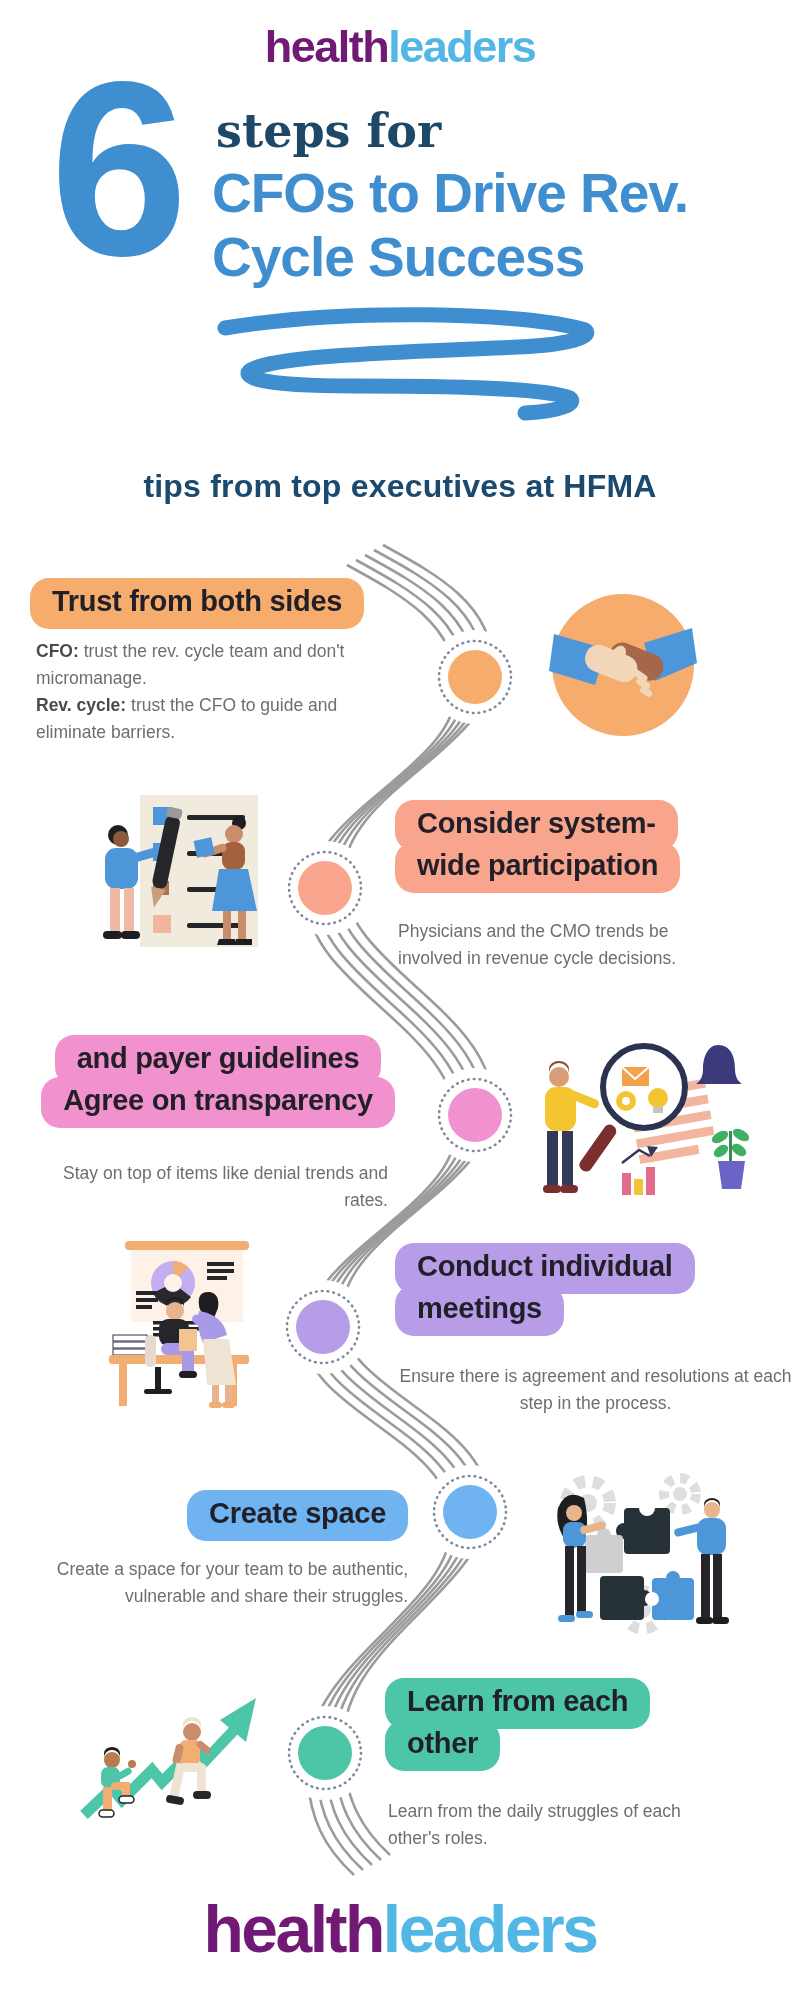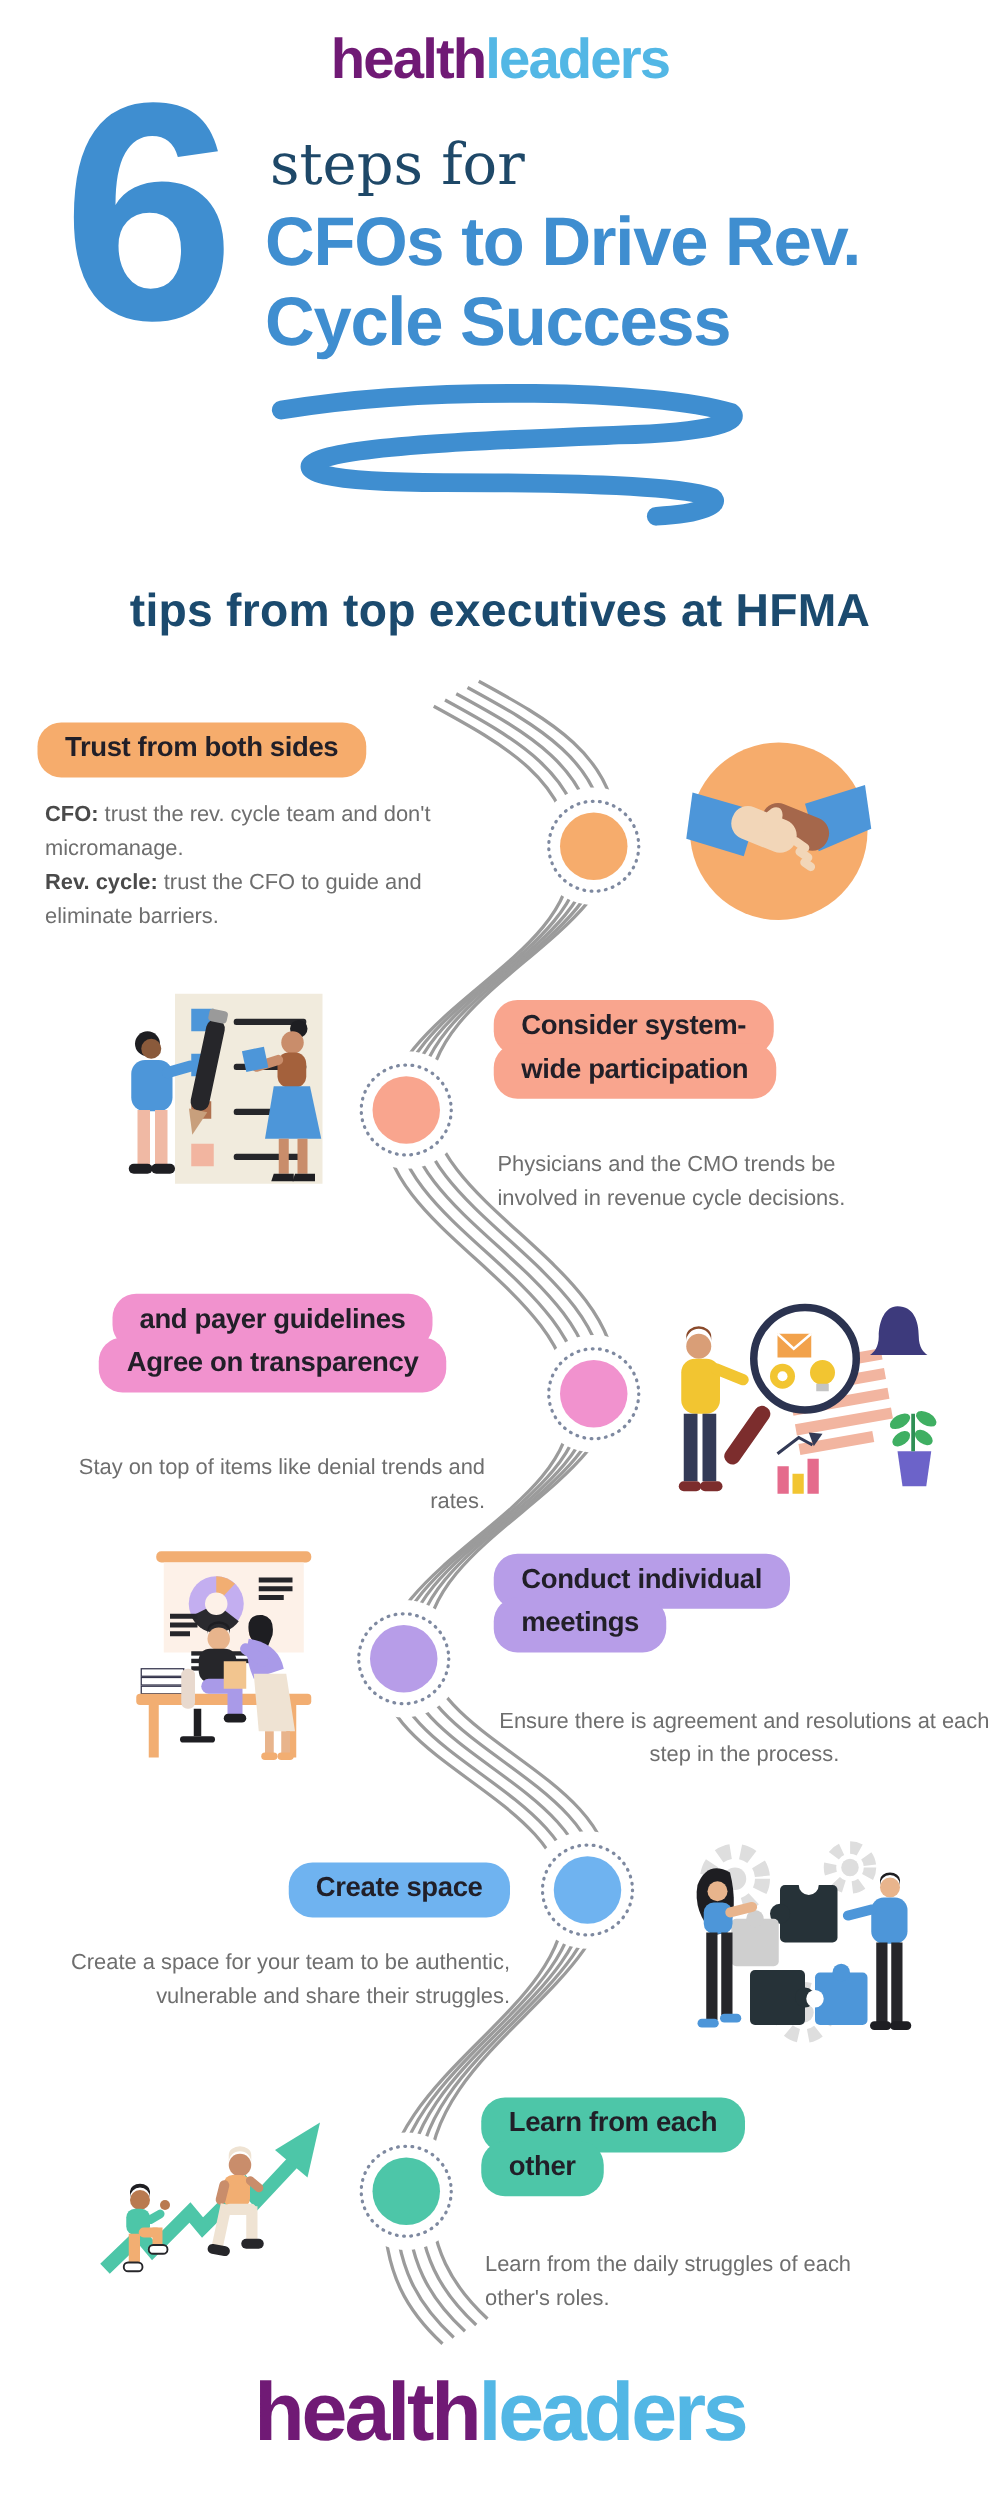--- a/index.html
+++ b/index.html
@@ -9,39 +9,39 @@
 
   
   .logo{white-space:nowrap;font-weight:700;letter-spacing:-1.5px;line-height:1;}
   .logo-top{top:24px;left:0;width:800px;text-align:center;font-size:45px;}
   .logo-bottom{top:1896px;left:0;width:800px;text-align:center;font-size:66px;letter-spacing:-2.5px;}
   .logo .dark{color:#701a75;}
   .logo .blue{color:#53B7E5;}
 
   
   .big-six{top:58px;left:50px;font-size:248px;font-weight:700;color:#3F8ED0;line-height:.9;}
-  .kicker{top:104px;left:216px;font-family:"DejaVu Serif",serif;font-size:46px;color:#1E4868;}
+  .kicker{top:104px;left:216px;font-family:"DejaVu Serif",serif;font-size:46px;color:#1E4868;font-weight:bold;}
   .title{left:212px;width:590px;font-size:55px;font-weight:700;color:#3F8ED0;letter-spacing:-1px;line-height:1;}
   .title1{top:166px;} .title2{top:230px;}
   .swoosh{top:300px;left:195px;}
-  .subtitle{top:468px;left:0;width:800px;text-align:center;font-size:37px;font-weight:700;color:#1B4A6E;letter-spacing:.2px;}
+  .subtitle{top:468px;left:0;width:800px;text-align:center;font-size:32px;font-weight:700;color:#1B4A6E;letter-spacing:.2px;}
 
   
   .path-svg{top:0;left:0;}
   .strands path{fill:none;stroke:#9B9B9B;stroke-width:2.6;}
   .node-mask{fill:#ffffff;}
   .node-ring{fill:#ffffff;stroke:#7E89A0;stroke-width:2.6;stroke-dasharray:.6 5.2;stroke-linecap:round;}
   .node-dot{fill:var(--accent,#ccc);}
 
   
   .pill-rows{line-height:1;}
   .pill-rows .row{display:block;margin-top:-9px;}
   .pill-rows .row:first-child{margin-top:0;}
   .pill-line{display:inline-block;background:var(--accent,#eee);color:#211F28;
-             font-size:22px;font-weight:700;letter-spacing:-.3px;
+             font-size:29px;font-weight:700;letter-spacing:-.3px;
              padding:9px 22px 13px 22px;border-radius:19px;}
   .center{text-align:center;} .rightal{text-align:right;}
   .body{font-size:17.5px;line-height:1.55;color:#6E6E6E;margin:0;}
   .body b{color:#4A4A4A;font-weight:700;}
   .body .row{display:block;}
 
   .illustration{line-height:0;}
 </style>
 </head>
 <body>

